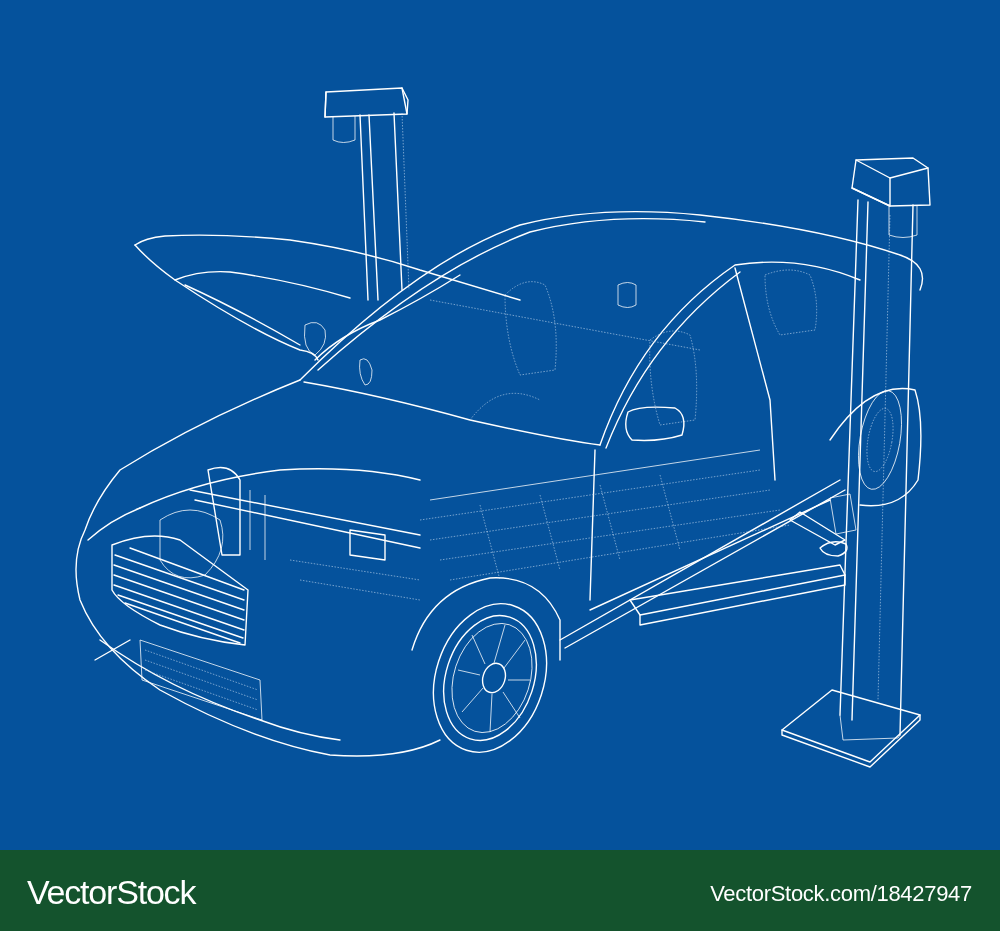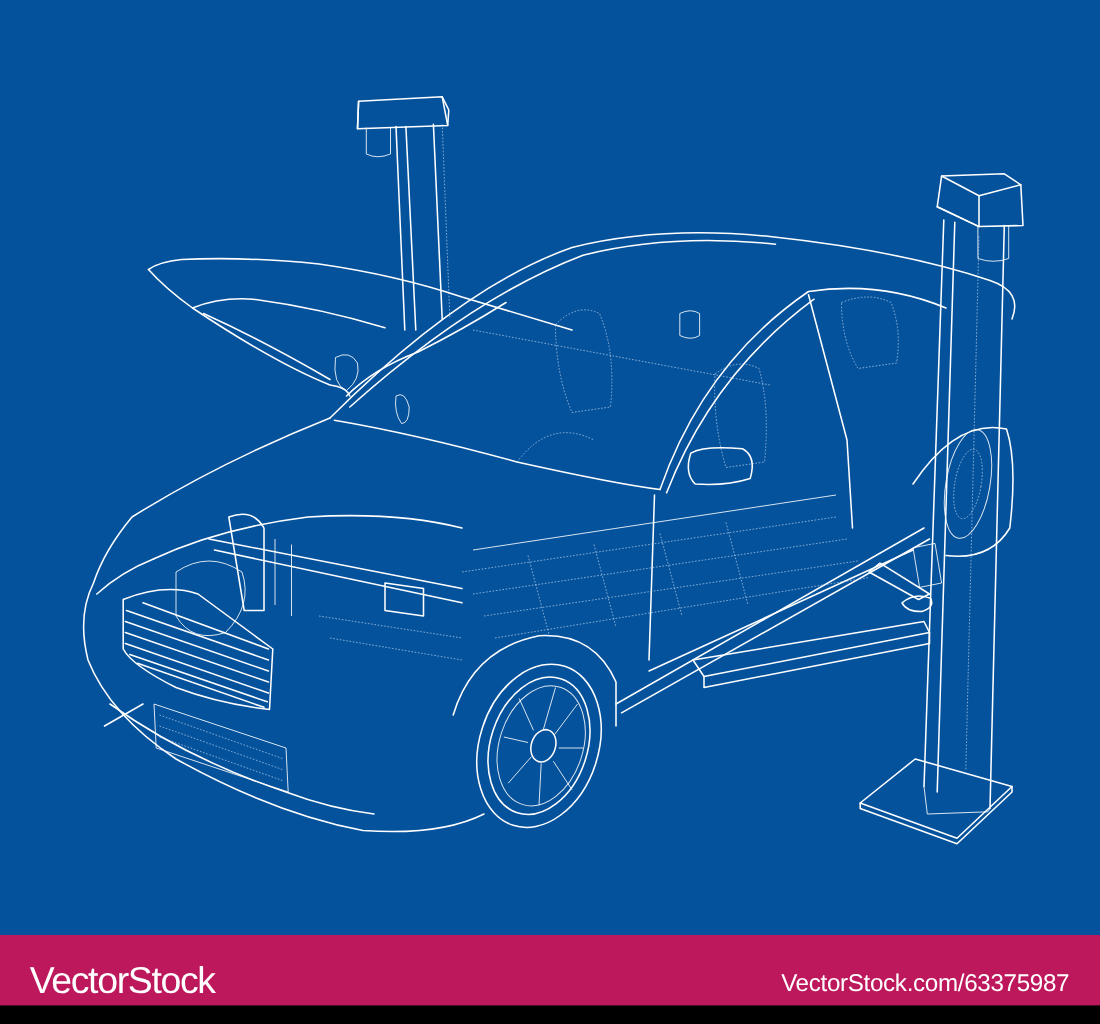--- a/index.html
+++ b/index.html
@@ -1,19 +1,19 @@
 <!DOCTYPE html>
 <html><head>
 <meta charset="utf-8">
 <style>
   html, body { margin: 0; padding: 0; }
   body { width: 1000px; height: 931px; overflow: hidden; background: #000; font-family: "Liberation Sans", sans-serif; }
   .canvas { position: absolute; left: 0; top: 0; width: 1000px; height: 850px; background: #05529c; overflow: hidden; }
   .canvas svg { position: absolute; left: 0; top: 0; }
-  .footer { position: absolute; left: 0; top: 850px; width: 1000px; height: 64px; background: #be185d; }
+  .footer { position: absolute; left: 0; top: 850px; width: 1000px; height: 81px; background: #14532d; }
   .brand { position: absolute; left: 27px; top: 22px; color: #fff; font-family: "Liberation Sans", sans-serif; font-size: 34px; letter-spacing: -1.2px; line-height: 40px; }
   .image-id { position: absolute; right: 28px; top: 31px; color: #fff; font-family: "Liberation Sans", sans-serif; font-size: 22px; letter-spacing: -0.3px; line-height: 26px; }
   .w { fill: none; stroke: #ffffff; stroke-width: 1.4; stroke-linejoin: round; stroke-linecap: round; }
   .wt { fill: none; stroke: #ffffff; stroke-width: 0.9; opacity: 0.85; }
   .d { fill: none; stroke: #cfe0f5; stroke-width: 0.8; stroke-dasharray: 1.5 1.5; opacity: 0.7; }
 </style>
 </head>
 <body>
 
 <div class="canvas">
@@ -161,14 +161,14 @@
 
     <g>
       <ellipse class="wt" cx="880" cy="440" rx="20" ry="50" transform="rotate(10 880 440)"></ellipse>
       <ellipse class="d" cx="880" cy="440" rx="12" ry="32" transform="rotate(10 880 440)"></ellipse>
     </g>
   </svg>
 </div>
 
 <div class="footer">
   <span class="brand">VectorStock</span>
-  <span class="image-id">VectorStock.com/63375987</span>
+  <span class="image-id">VectorStock.com/18427947</span>
 </div>
 
 </body></html>

